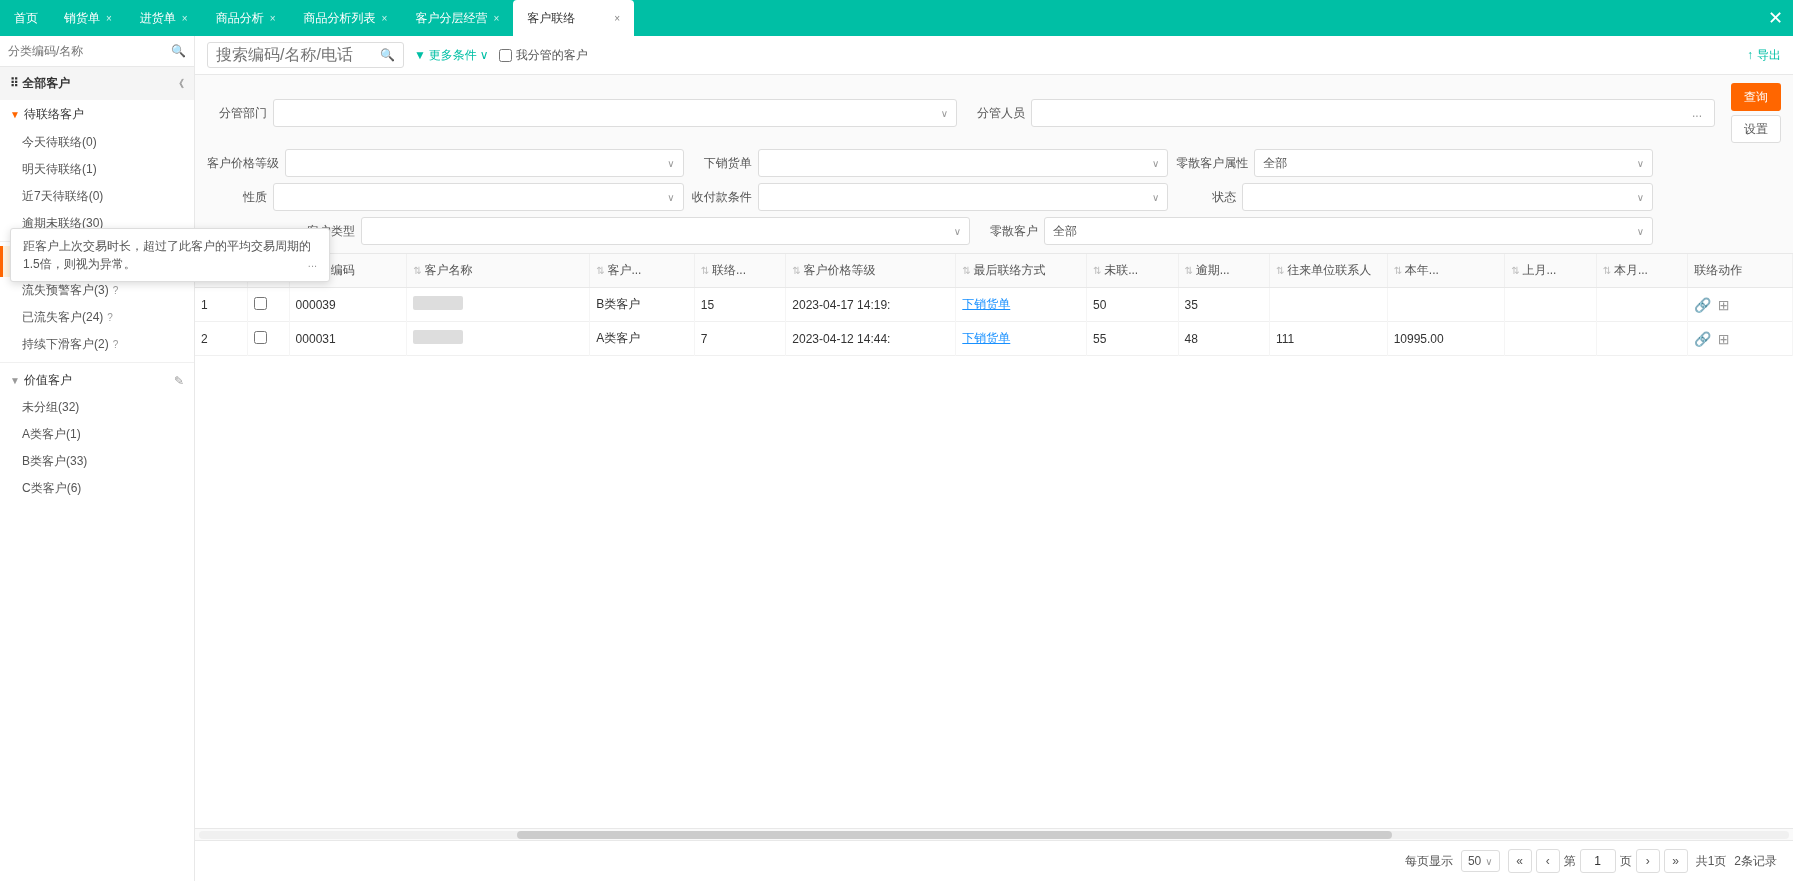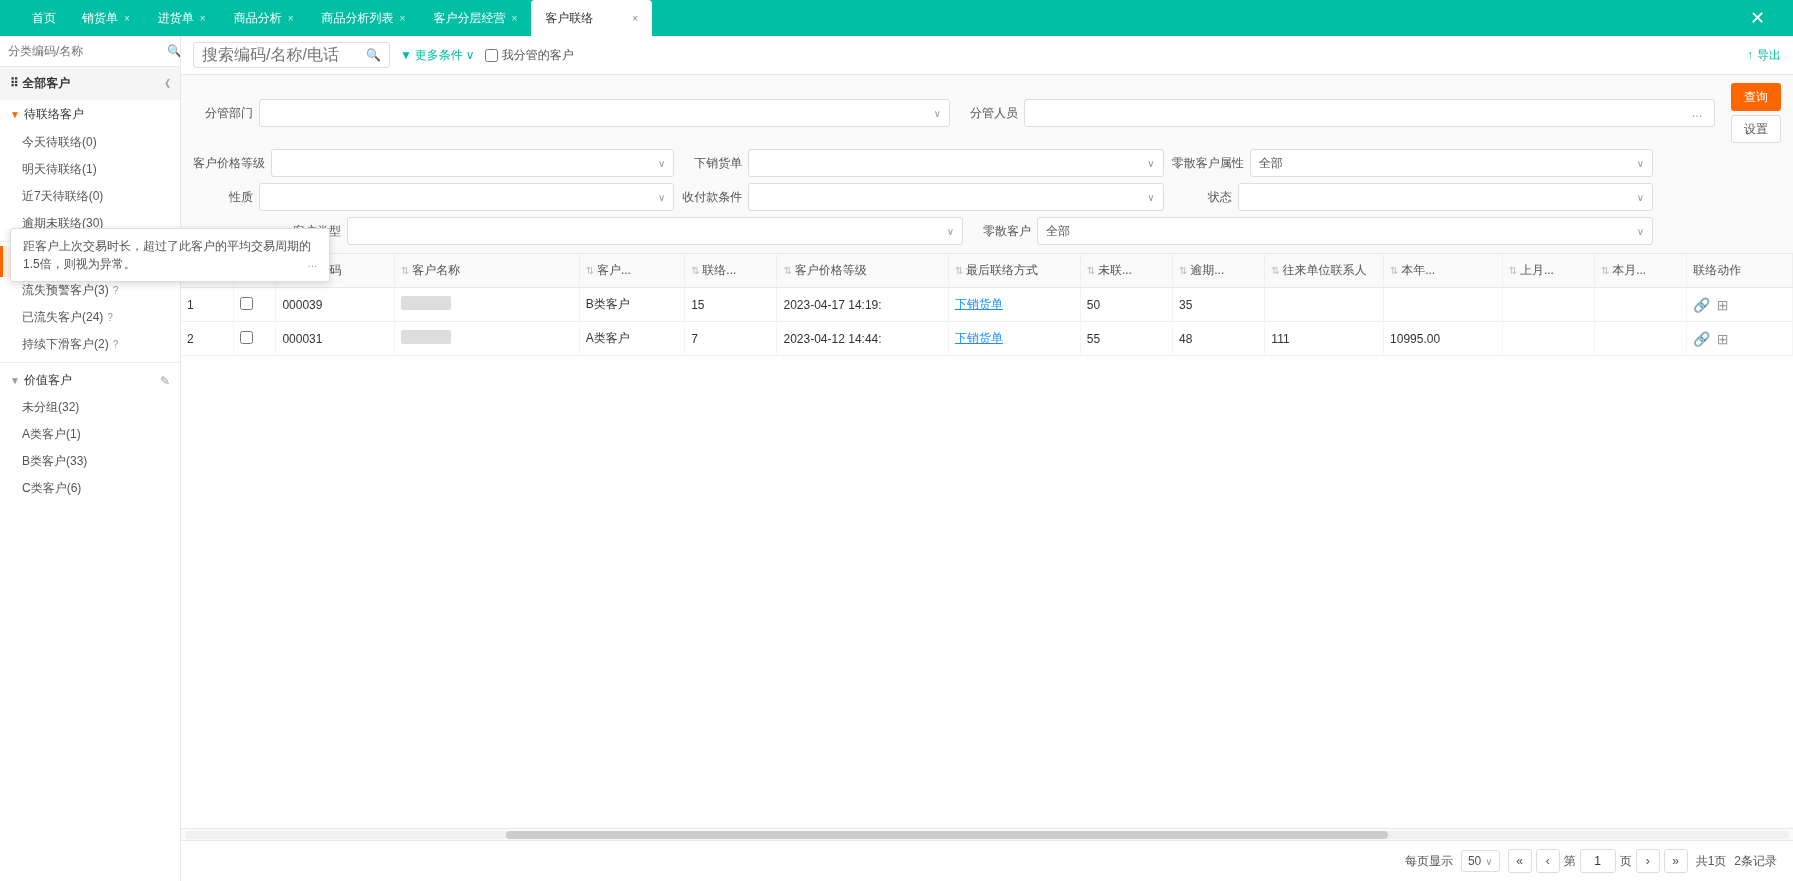--- a/index.html
+++ b/index.html
@@ -1,21 +1,21 @@
 <!DOCTYPE html>
 <html><head>
   <meta charset="utf-8">
   <style>
     * { box-sizing: border-box; margin: 0; padding: 0; font-family: 'Microsoft YaHei', Arial, sans-serif; font-size: 12px; }
     body { background: #f5f5f5; overflow: hidden; width: 1793px; height: 881px; }
 
     
     .top-nav {
       display: flex; align-items: center;
-      background: #00bfa5; height: 36px; padding: 0 20px;
+      background: #00bfa5; height: 36px; padding: 0 2px;
       color: white; gap: 0;
     }
     .top-nav .nav-item {
       padding: 0 14px; height: 36px; display: flex; align-items: center;
       cursor: pointer; color: white; font-size: 13px; white-space: nowrap;
       position: relative;
     }
     .top-nav .nav-item .close-x {
       margin-left: 6px; font-size: 10px; opacity: 0.8;
     }
@@ -31,21 +31,21 @@
       color: white; font-size: 18px; cursor: pointer; padding: 0 8px;
     }
 
     
     .main-layout {
       display: flex; height: calc(881px - 36px);
     }
 
     
     .sidebar {
-      width: 181px; background: white; border-right: 1px solid #e8e8e8;
+      width: 195px; background: white; border-right: 1px solid #e8e8e8;
       display: flex; flex-direction: column; overflow: hidden; flex-shrink: 0;
     }
     .sidebar-search {
       display: flex; align-items: center; padding: 8px;
       border-bottom: 1px solid #e8e8e8; gap: 4px;
     }
     .sidebar-search input {
       flex: 1; border: none; outline: none; font-size: 12px;
       color: #999; background: transparent;
     }

